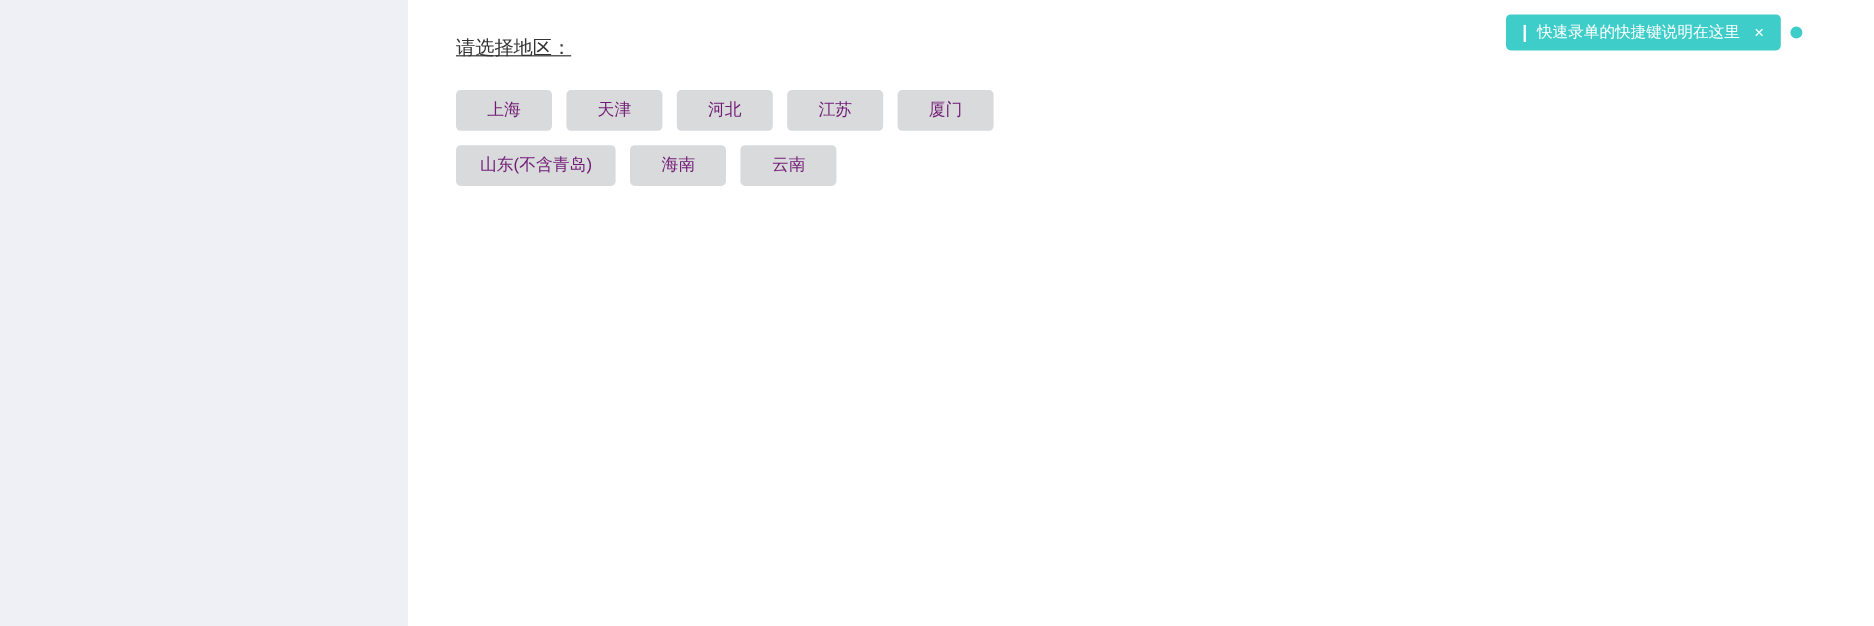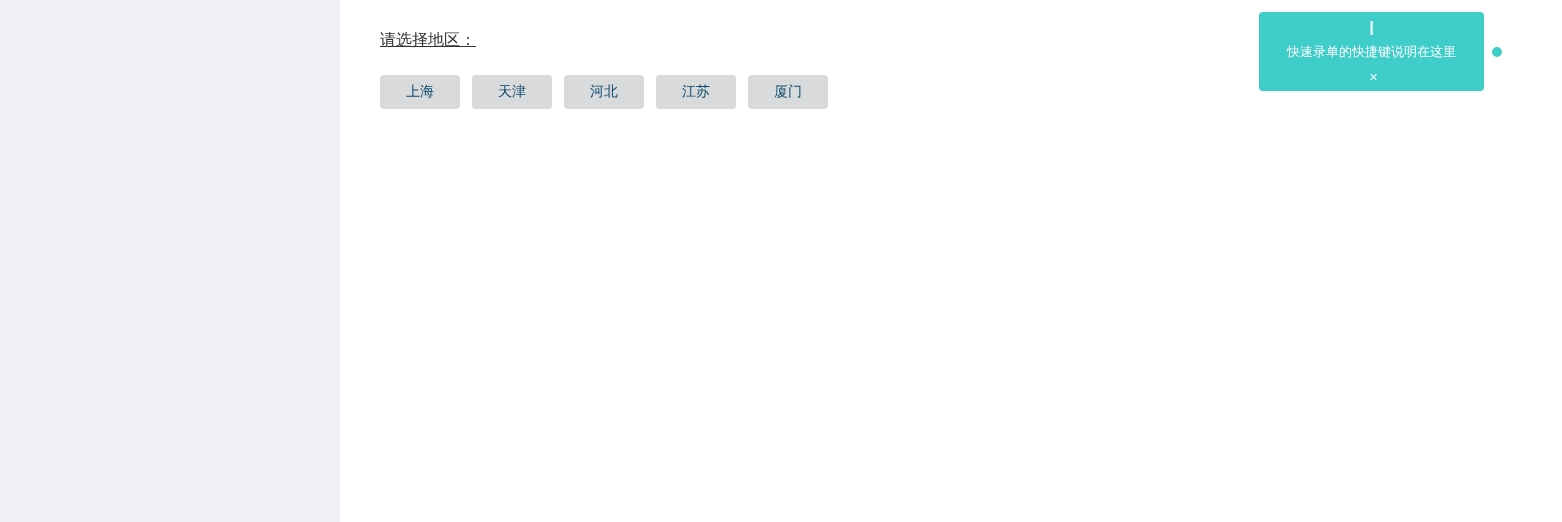--- a/index.html
+++ b/index.html
@@ -43,21 +43,21 @@
       font-weight: normal;
       text-decoration: underline;
     }
 
     .region-btn {
       display: inline-flex;
       align-items: center;
       justify-content: center;
       padding: 8px 20px;
       background: #d9dadb;
-      color: #0c4a6e;
+      color: #701a75;
       border: none;
       border-radius: 4px;
       font-size: 14px;
       cursor: pointer;
       white-space: nowrap;
       min-width: 80px;
     }
 
     .tooltip-bar {
       position: absolute;
@@ -65,27 +65,26 @@
       right: 60px;
       display: flex;
       align-items: center;
       gap: 8px;
     }
 
     .tooltip-badge {
       background: #3ecdc8;
       color: #fff;
       font-size: 13px;
-      padding: 6px 28px;
+      padding: 6px 14px;
       border-radius: 4px;
       display: flex;
       align-items: center;
       gap: 8px;
       white-space: nowrap;
-      flex-direction: column;
     }
 
     .tooltip-badge::before {
       content: '|';
       font-weight: bold;
       font-size: 15px;
     }
 
     .tooltip-close {
       color: #fff;
@@ -119,20 +118,25 @@
   <div class="page-title">请选择地区：</div>
 
   <div class="row">
     <button class="region-btn">上海</button>
     <button class="region-btn">天津</button>
     <button class="region-btn">河北</button>
     <button class="region-btn">江苏</button>
     <button class="region-btn">厦门</button>
   </div>
 
+  <div class="row">
+    <button class="region-btn">山东(不含青岛)</button>
+    <button class="region-btn">海南</button>
+    <button class="region-btn">云南</button>
+  </div>
 
 </div>
 
 <div class="tooltip-bar">
   <div class="tooltip-badge">
     <span>快速录单的快捷键说明在这里</span>
     <span class="tooltip-close">×</span>
   </div>
   <div class="tooltip-dot"></div>
 </div>

